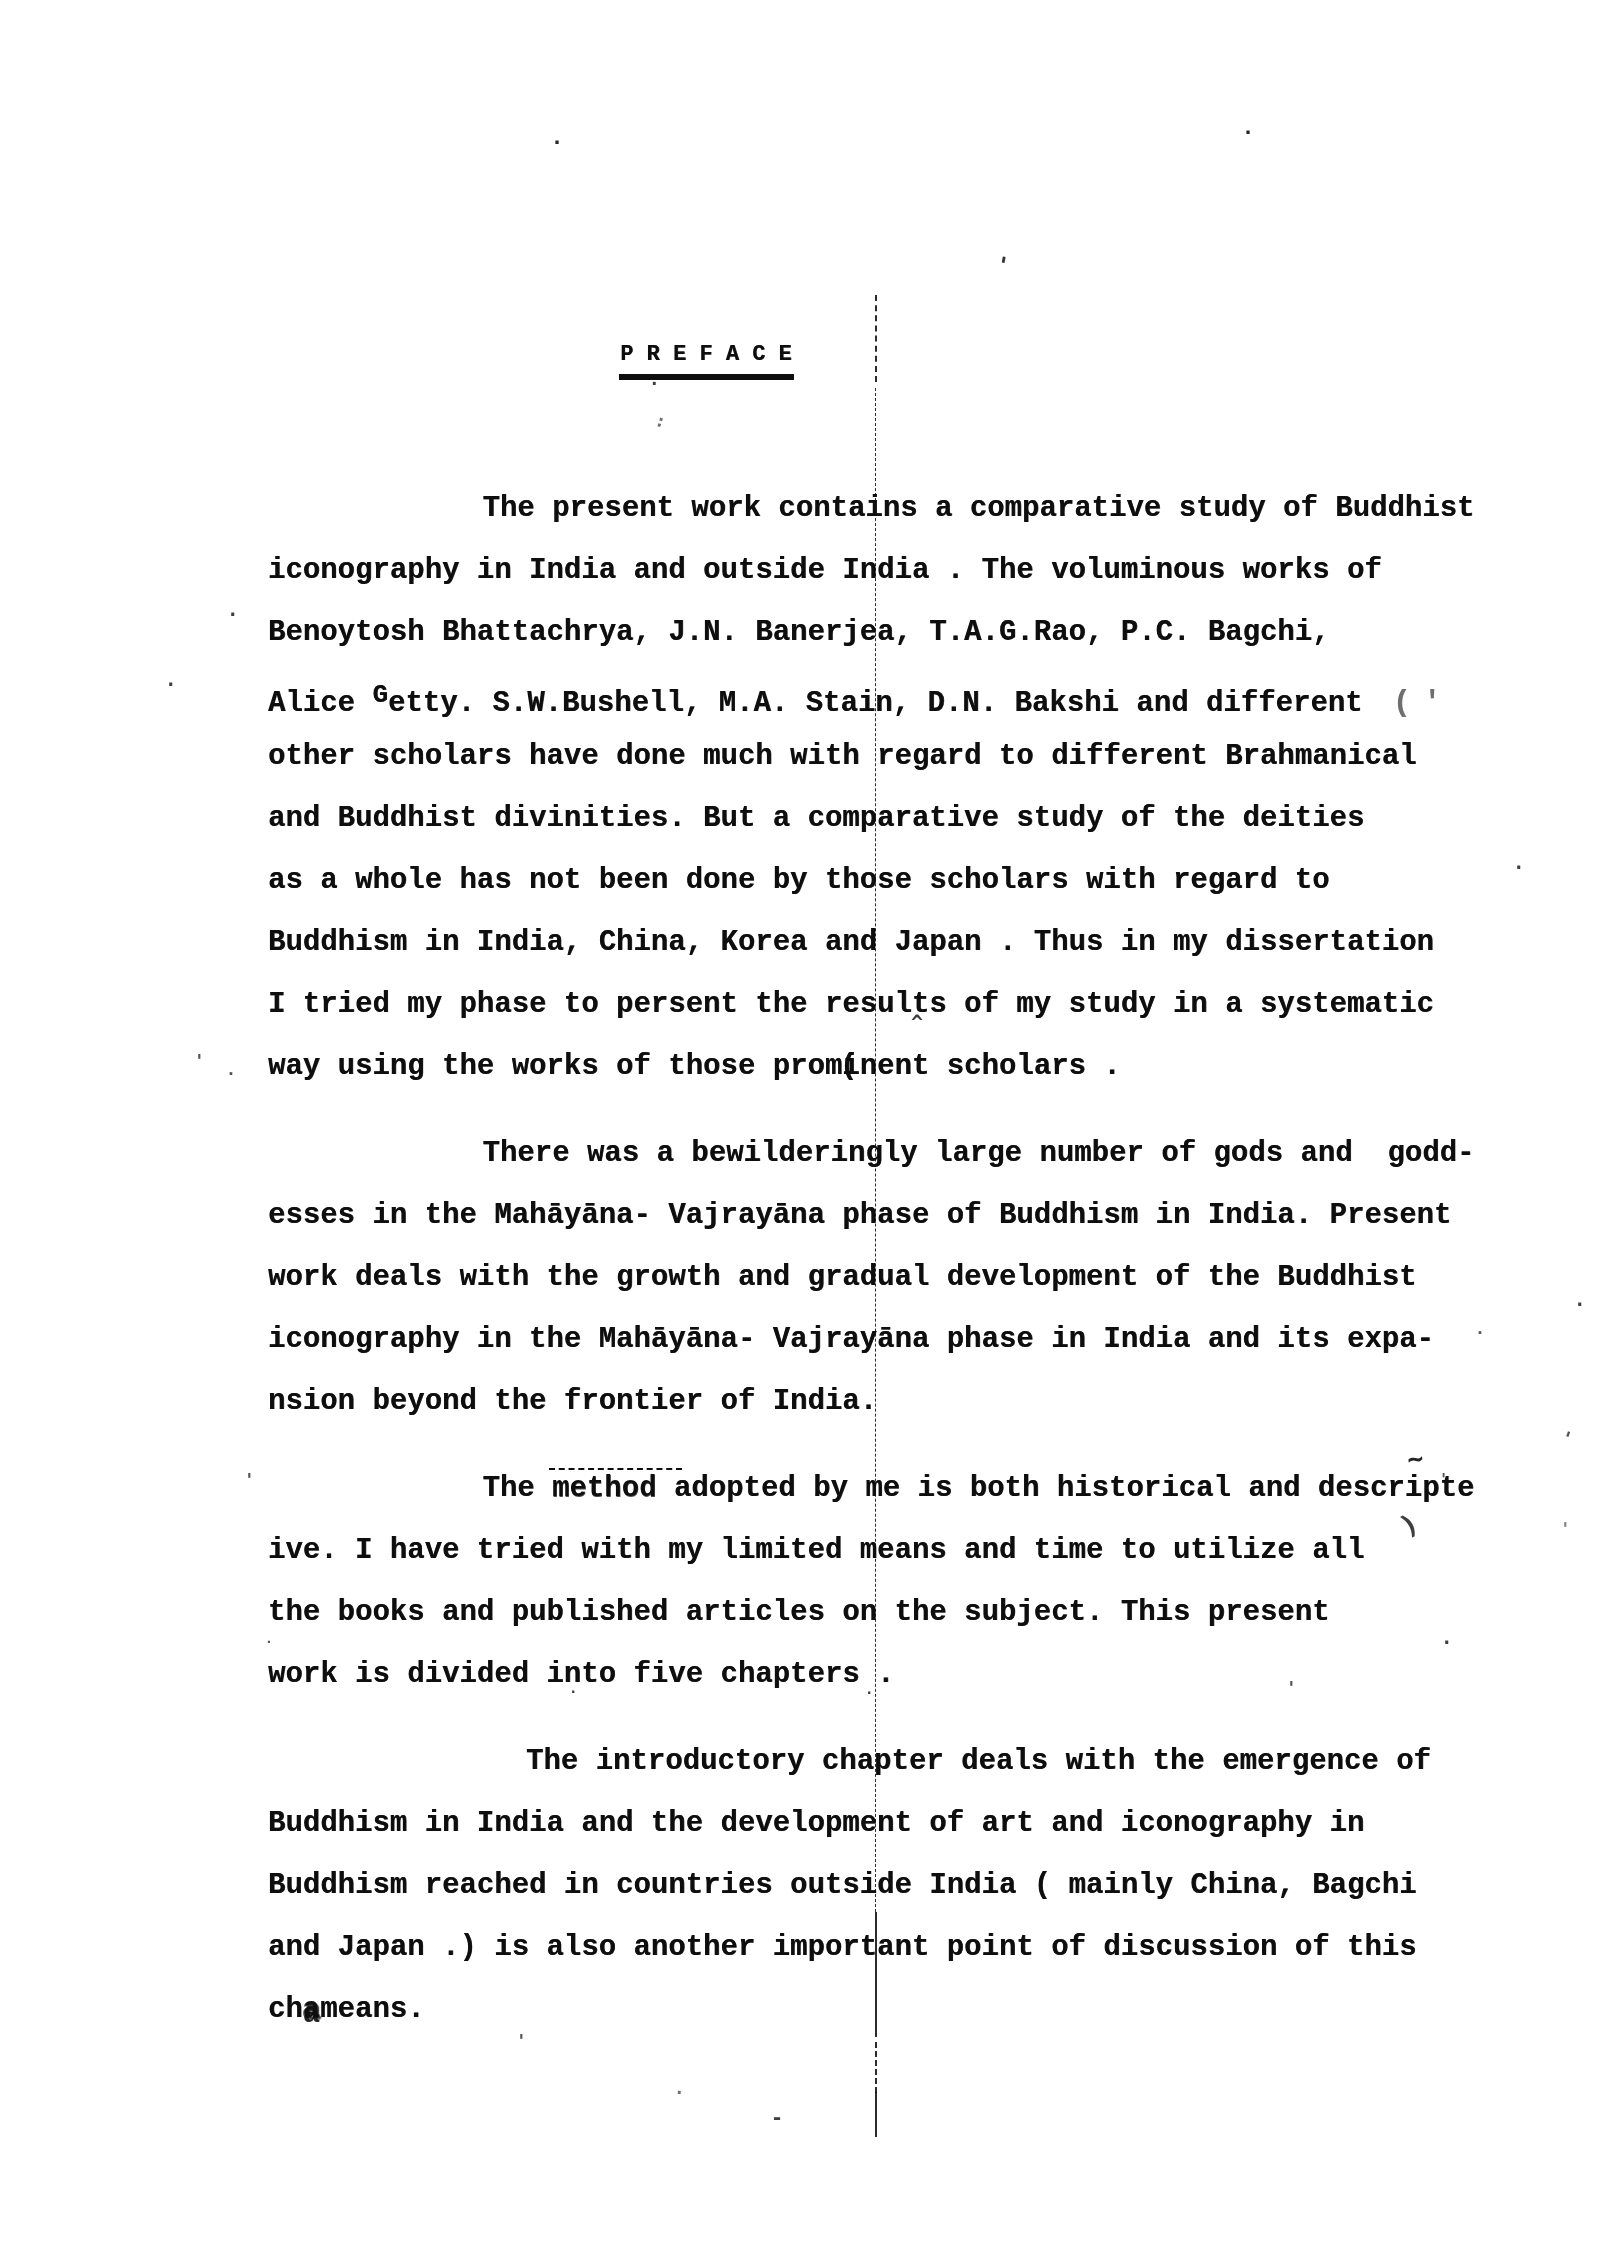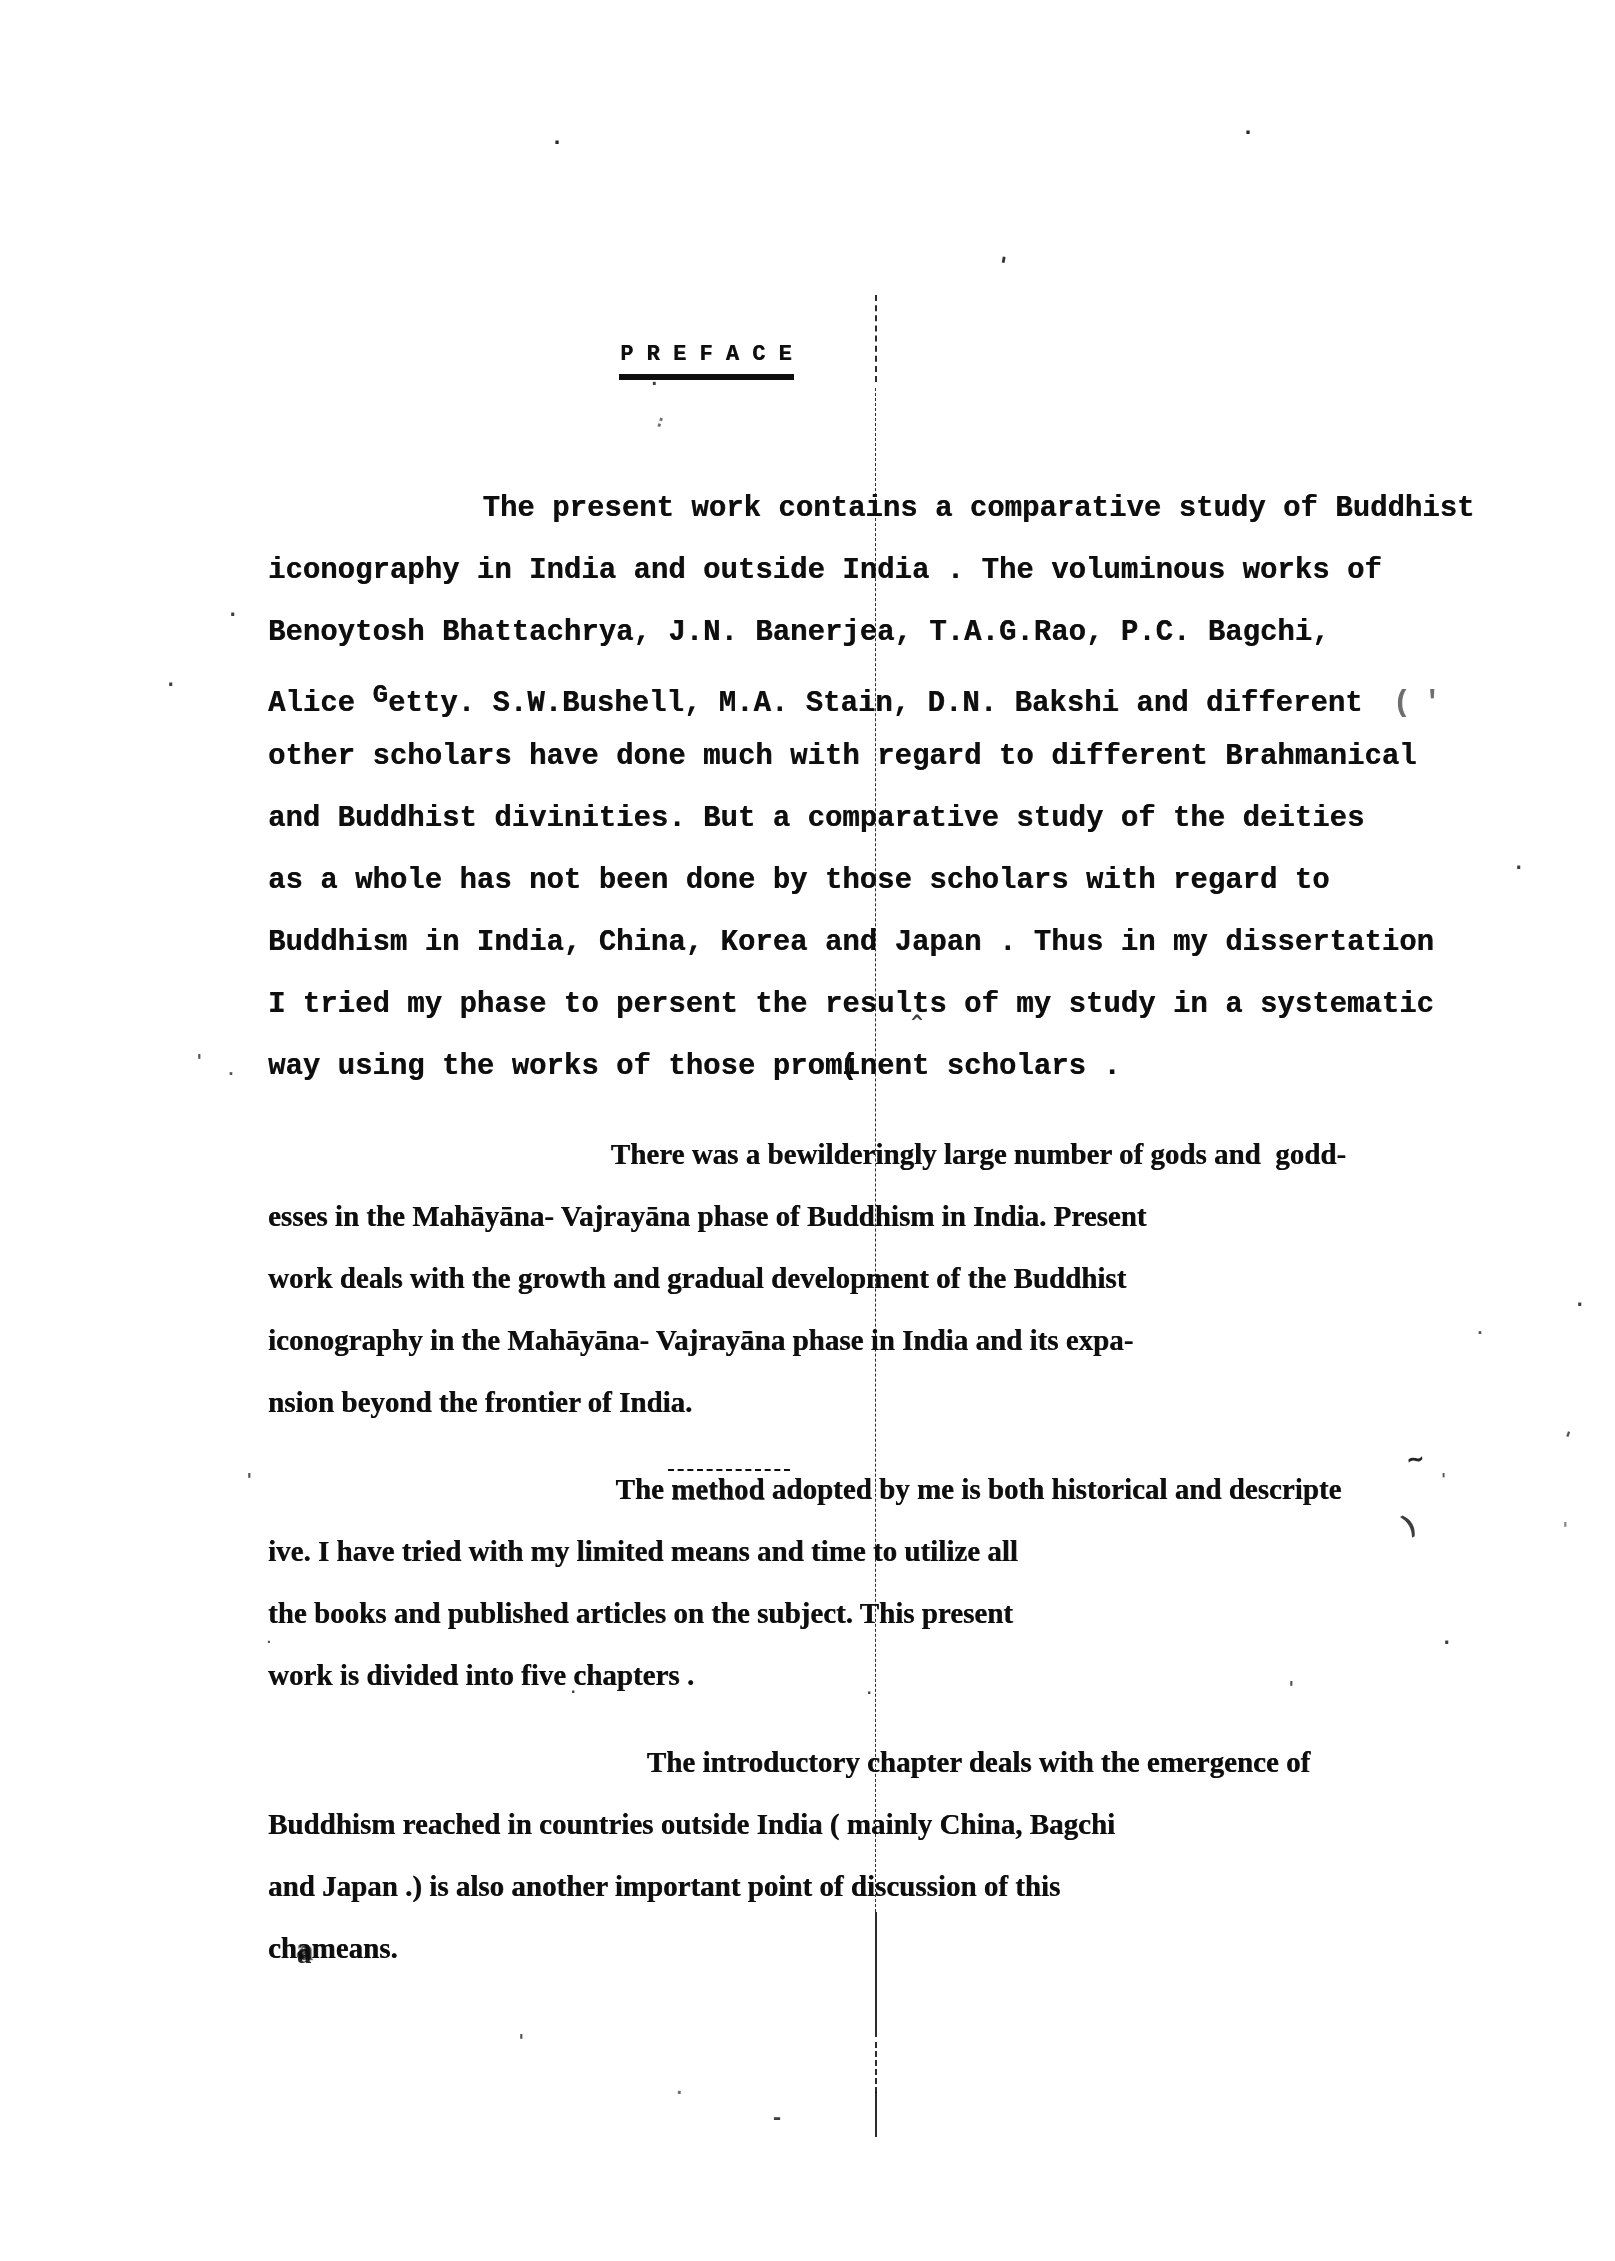--- a/index.html
+++ b/index.html
@@ -27,21 +27,21 @@
   }
   .body-text{
     position:absolute;
     left:268px;top:478px;
     width:1282px;
     font-size:29px;
     line-height:62px;
     text-shadow:0.4px 0.4px 0.5px rgba(0,0,0,.7);
   }
   .para{margin:0;padding:0;}
-  .para + .para{margin-top:25px;font-family:Liberation Serif, serif;}
+  .para + .para{margin-top:25px;}
   .line{white-space:pre;height:62px;}
   .line.indent{padding-left:139px;text-align:center;}
   .seg-sup{vertical-align:8.8px;font-size:26px;}
   .seg-ov{
     border-top:2.9px dashed #0e0e0e;
     padding:2.4px 25px 0 3.5px;
     margin:0 -25px 4px -3.5px;
   }
   .seg-over0{display:inline-block;width:0;transform:translateX(-2.4px);}
   .seg-smudge{
@@ -86,20 +86,21 @@
         <div class="line"><span class="">nsion beyond the frontier of India.</span></div>
       </div>
       <div class="para">
         <div class="line indent"><span class="">The </span><span class="seg-ov">method</span><span class=""> adopted by me is both historical and descripte</span></div>
         <div class="line"><span class="">ive. I have tried with my limited means and time to utilize all</span></div>
         <div class="line"><span class="">the books and published articles on the subject. This present</span></div>
         <div class="line"><span class="">work is divided into five chapters .</span></div>
       </div>
       <div class="para">
         <div class="line indent"><span class="">The introductory chapter deals with the emergence of</span></div>
+        <div class="line"><span class="">Buddhism in India and the development of art and iconography in</span></div>
         <div class="line"><span class="">Buddhism reached in countries outside India ( mainly China, Bagchi</span></div>
         <div class="line"><span class="">and Japan .) is also another important point of discussion of this</span></div>
         <div class="line"><span class="">ch</span><span class="seg-smudge">a</span><span class="">means.</span></div>
       </div>
     </main>
 
   <div id="fold">
       <div class="fold-seg" style="left: 875px; top: 295px; height: 87px; width: 0px; border-left: 2.4px dashed rgb(14, 14, 14);"></div>
       <div class="fold-seg" style="left: 875px; top: 388px; height: 1524px; width: 0px; border-left: 1.8px dashed rgb(14, 14, 14);"></div>
       <div class="fold-seg" style="left: 875px; top: 1912px; height: 125px; width: 0px; border-left: 2.4px solid rgb(14, 14, 14);"></div>

